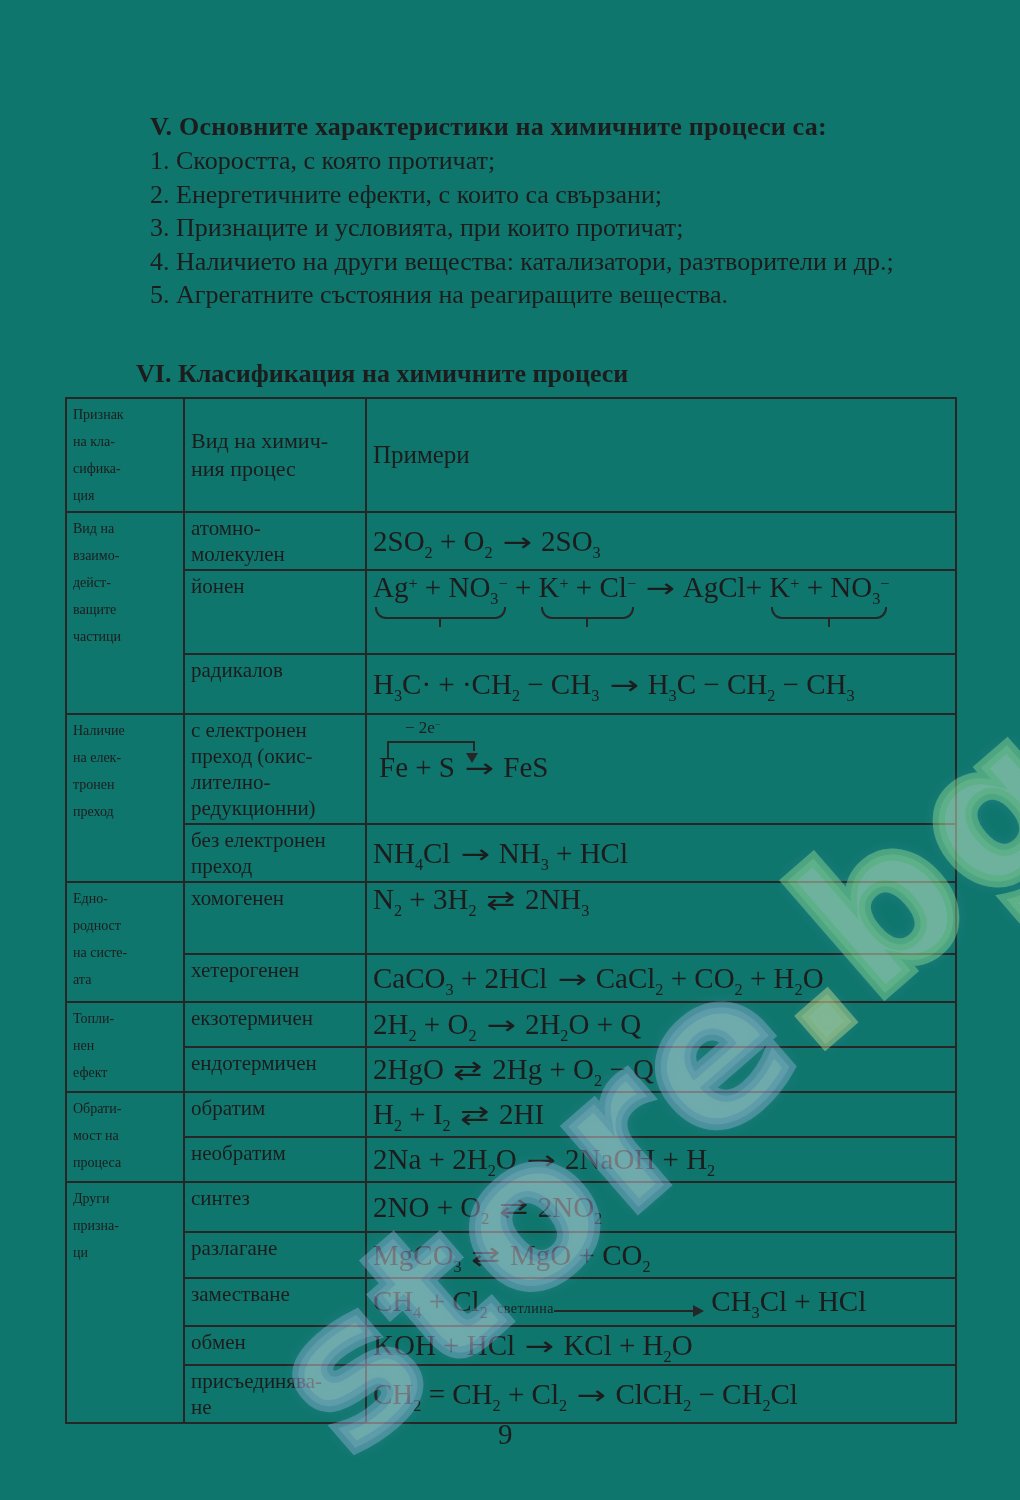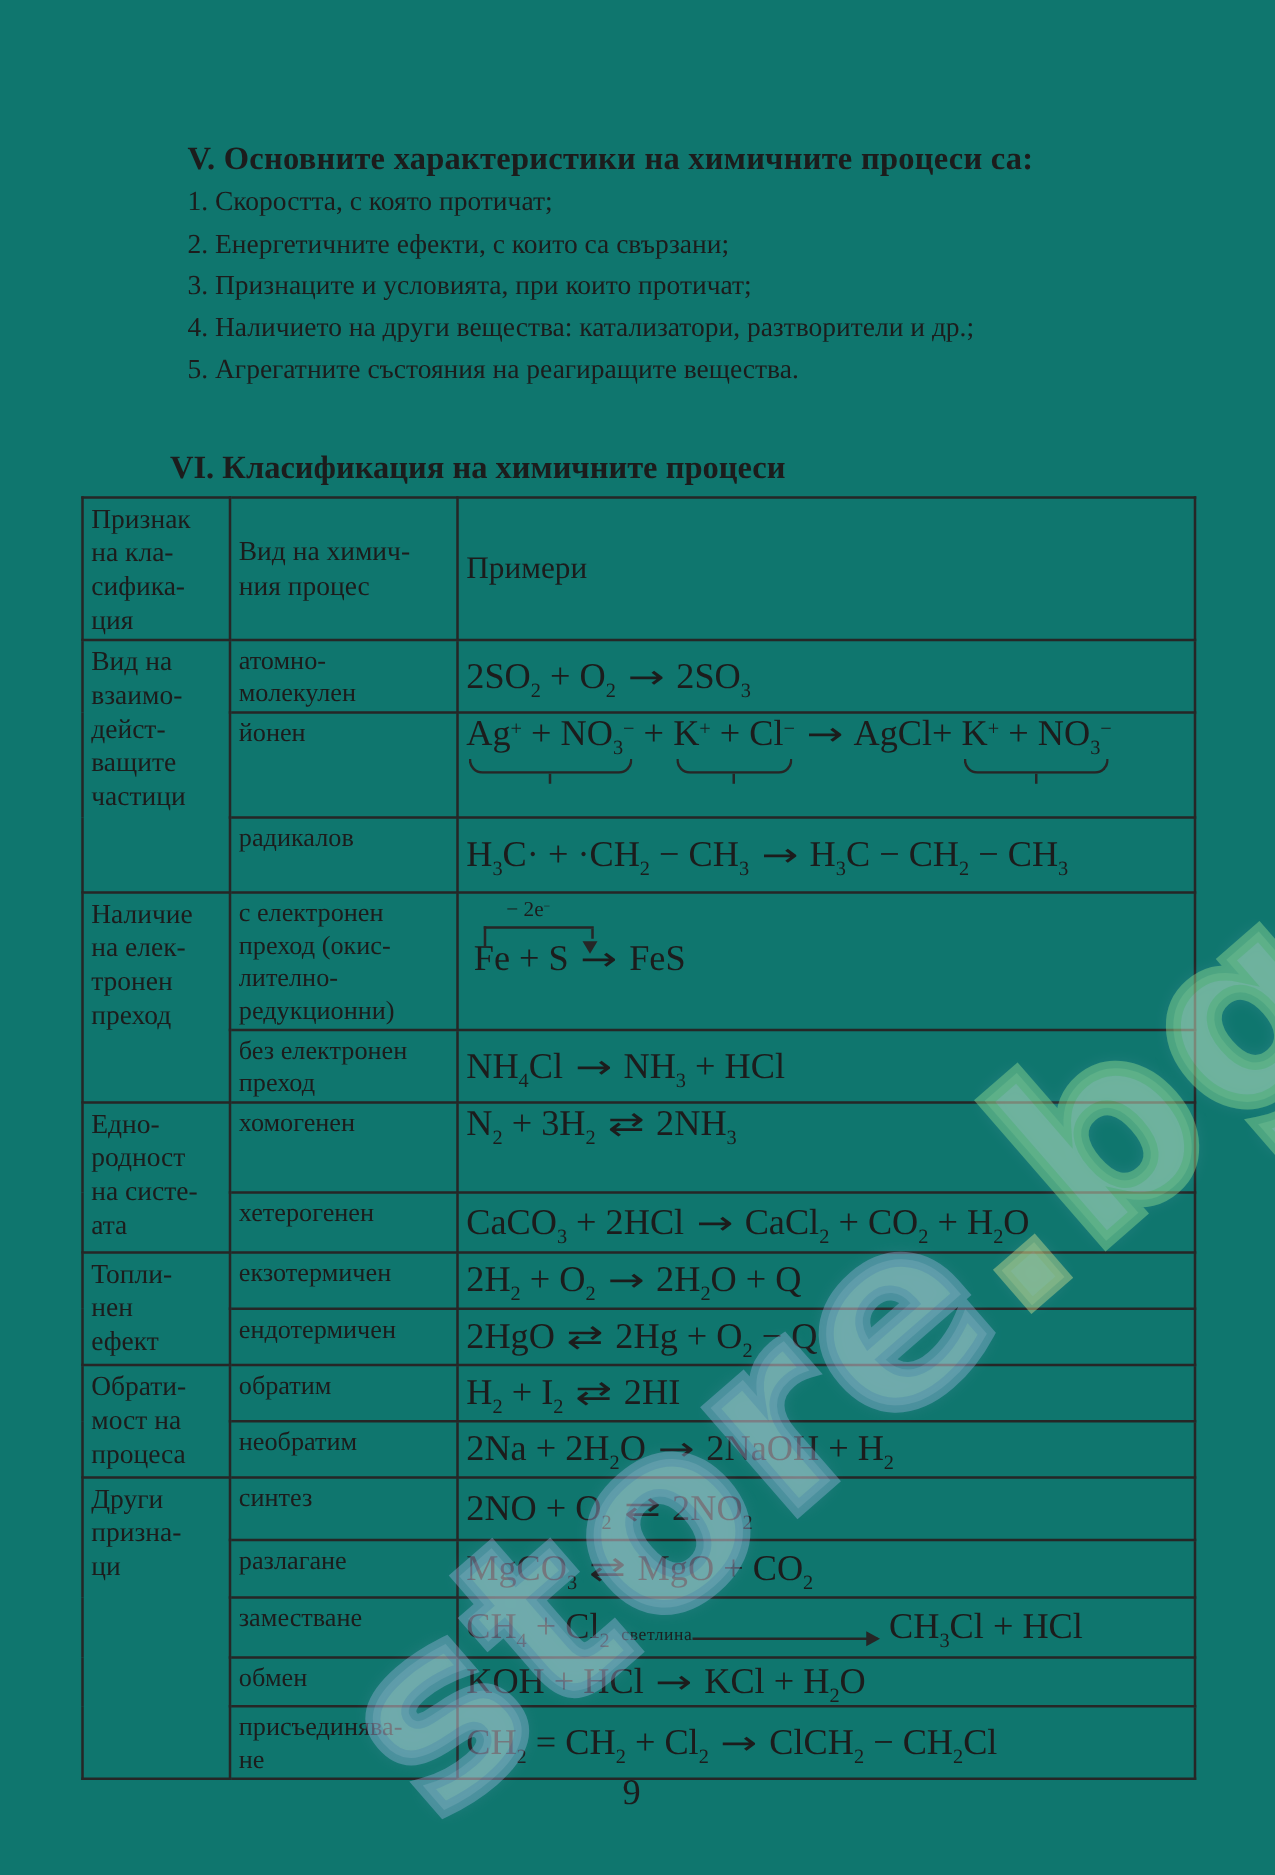--- a/index.html
+++ b/index.html
@@ -5,32 +5,32 @@
   html,body{margin:0;padding:0;background:#ffffff;}
   .page{
     position:relative; width:1020px; height:1500px;
     background:#0f766e; overflow:hidden;
     font-family:"Liberation Serif","DejaVu Serif",serif;
     color:#1c1c1c;
   }
   
   .sec-v{position:absolute; left:150px; top:110px; width:815px;}
   .h1{font-weight:bold; font-size:26px; line-height:34px; letter-spacing:.2px;}
-  .li{font-size:22px; line-height:33.5px;}
+  .li{font-size:26px; line-height:33.5px;}
   .h-vi{position:absolute; left:136px; top:336px; font-weight:bold; font-size:26px;margin-top:23px;}
   
   table.cls{
     position:absolute; left:65px; top:397px; width:890px;
     border-collapse:collapse; table-layout:fixed;
   }
   table.cls td, table.cls th{
     border:2px solid #262626; padding:2px 6px;
     font-weight:normal; text-align:left; overflow:visible;
   }
-  th.c1, td.grp{white-space:pre-line; font-size:22px; line-height:27px; vertical-align:top; padding:4px 4px 4px 9px;}
+  th.c1, td.grp{white-space:pre-line; font-size:14px; line-height:27px; vertical-align:top; padding:4px 4px 4px 9px;}
   th.c2, td.type{white-space:pre-line; font-size:21px; line-height:26px; vertical-align:top; padding:5px 4px 4px 10px;}
   th.c2{vertical-align:middle; font-size:22px; line-height:28px;}
   th.c3{font-size:25px; vertical-align:middle; padding-left:14px;}
   td.eq{font-size:29px; vertical-align:middle; padding-left:14px; line-height:1;}
   td.vtop{vertical-align:top; padding-top:7px;}
   sub{font-size:.56em; vertical-align:-.45em; line-height:0;}
   sup{font-size:.56em; vertical-align:.5em; line-height:0;}
   .ar{display:inline-block; font-family:"DejaVu Sans",sans-serif; transform:scaleX(1.35); margin:0 6px; font-size:.9em;}
   
   .ub{position:relative; display:inline-block;}

